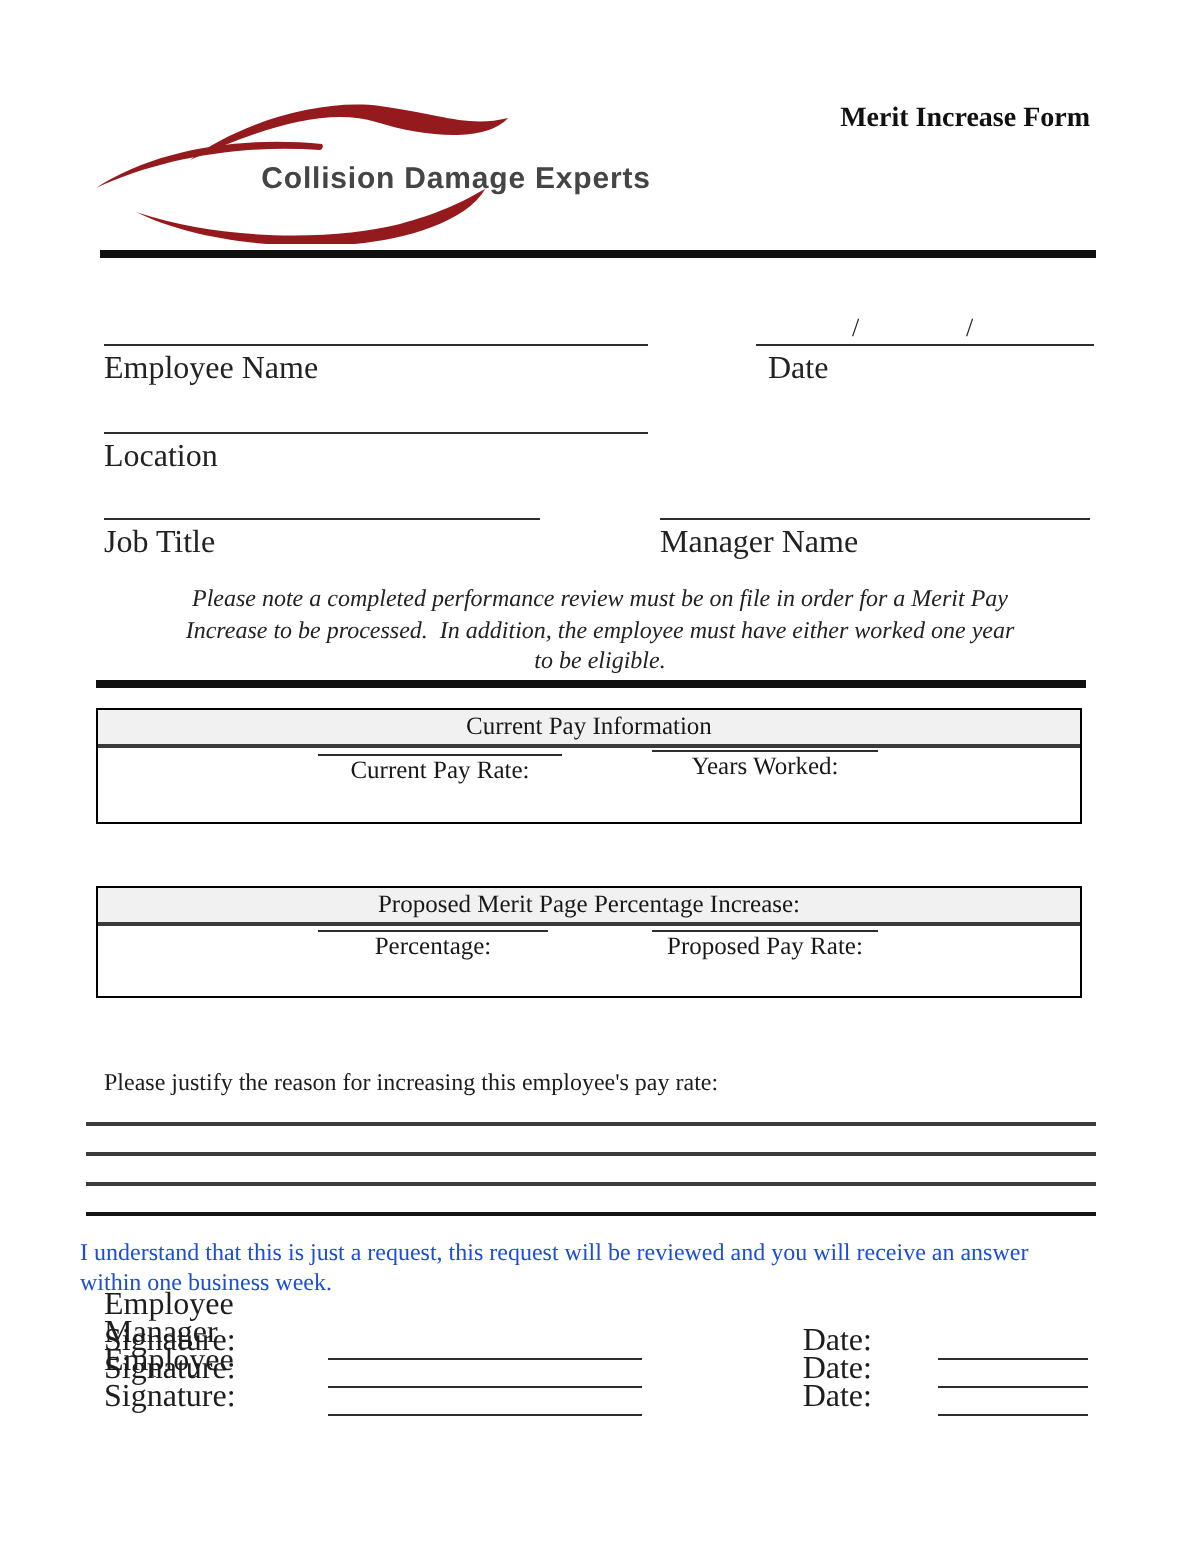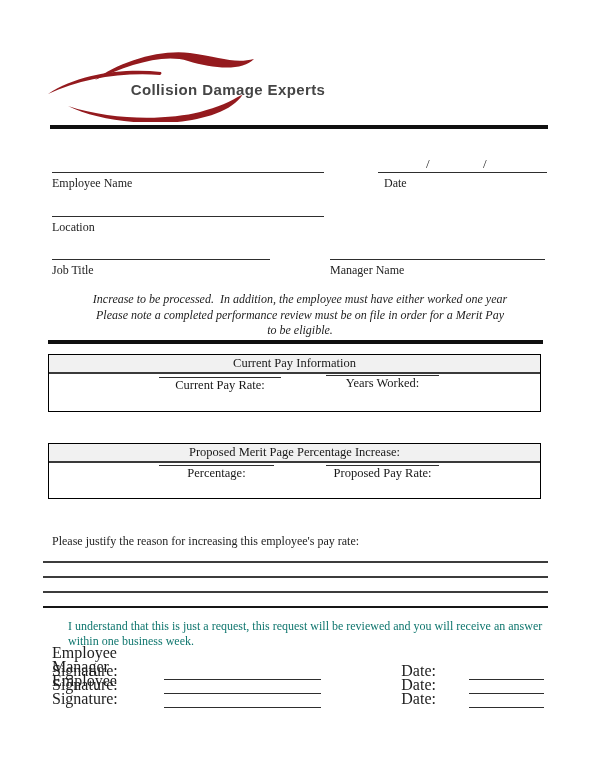--- a/index.html
+++ b/index.html
@@ -16,37 +16,37 @@
     text-shadow:0 0 2px #fff,0 0 2px #fff;
     text-align:center;
   }
   #form-title{
     position:absolute;right:55px;top:52px;font-size:14px;font-weight:bold;color:#111;
     white-space:nowrap;
   }
   .rule{position:absolute;background:#101010;height:3.5px;}
   
   .fline{position:absolute;border-bottom:1.5px solid #2e2e2e;height:0;}
-  .flabel{position:absolute;font-size:12px;color:#222;white-space:nowrap;}
+  .flabel{position:absolute;font-size:16px;color:#222;white-space:nowrap;}
   .slash{position:absolute;font-size:13px;color:#222;}
   
   #note{position:absolute;left:60px;top:292px;width:480px;text-align:center;
     font-style:italic;font-size:12px;line-height:15.5px;color:#222;}
   .note-line{white-space:pre-wrap;}
   
   .secbox{position:absolute;left:48px;width:491px;border:1px solid #000000;background:#fff;}
   .sechead{height:17px;background:#f1f1f1;border-bottom:2px solid #3a3a3a;
     text-align:center;font-size:12.5px;color:#181818;line-height:17px;}
   .inner-field{position:absolute;display:flex;flex-direction:column;align-items:center;}
   .inner-line{width:100%;border-bottom:1.8px solid #2e2e2e;height:0;}
   .inner-label{font-size:12.5px;color:#181818;margin-top:0px;white-space:nowrap;}
   
   .jline{position:absolute;left:43px;width:505px;height:1.6px;background:#3c3c3c;}
   #justify-prompt{position:absolute;left:52px;top:534px;font-size:12px;color:#1d1d1d;white-space:nowrap;}
-  #ack{position:absolute;left:68px;top:619px;width:482px;font-size:12px;line-height:15px;color:#0f766e;}
+  #ack{position:absolute;left:40px;top:619px;width:482px;font-size:12px;line-height:15px;color:#1d4ed8;}
   
   .sigrow{position:absolute;left:52px;width:492px;height:14px;display:flex;align-items:flex-end;font-size:16px;gap:34px;}
   .siglabel{width:111px;color:#1d1d1d;}
   .sigline{width:222px;border-bottom:1.5px solid #2e2e2e;height:12px;}
   .sigspace{width:18px;}
   .datelabel{width:34px;color:#1d1d1d;}
   .dateline{width:106px;border-bottom:1.5px solid #2e2e2e;height:12px;}
 </style>
 </head>
 <body>
@@ -55,42 +55,43 @@
 
   <svg id="logo-svg" viewBox="0 0 322 76" aria-hidden="true">
 
     <path d="M57,34 C80,16 122,3 152,7 C182,11 196,18 216,13 C205,25 176,23 150,15 C124,7 88,20 57,34 Z" fill="#941A1E"></path>
 
     <path d="M10,48 C40,28 85,22 123,26 C124,27.5 123,28.5 122,29 C84,26 42,33 10,48 Z" fill="#941A1E"></path>
 
     <path d="M30,60 C75,75 130,74 162,66 C180,61 192,56 205,48 C192,70 148,77 120,77 C85,77 52,71 30,60 Z" fill="#941A1E"></path>
   </svg>
   <div id="logo-text">Collision Damage Experts</div>
+  <div id="form-title">Merit Increase Form</div>
   <div class="rule" style="left:50px;top:125px;width:498px;"></div>
 
   <div class="fline" style="left:52px;top:172px;width:272px;"></div>
   <div class="flabel" style="left:52px;top:176px;">Employee Name</div>
 
   <div class="fline" style="left:378px;top:172px;width:169px;"></div>
   <span class="slash" style="left:426px;top:156px;">/</span>
   <span class="slash" style="left:483px;top:156px;">/</span>
   <div class="flabel" style="left:384px;top:176px;">Date</div>
 
   <div class="fline" style="left:52px;top:216px;width:272px;"></div>
   <div class="flabel" style="left:52px;top:220px;text-align:right;">Location</div>
 
   <div class="fline" style="left:52px;top:259px;width:218px;"></div>
   <div class="flabel" style="left:52px;top:263px;">Job Title</div>
 
   <div class="fline" style="left:330px;top:259px;width:215px;"></div>
   <div class="flabel" style="left:330px;top:263px;">Manager Name</div>
 
   <div id="note">
+    <div class="note-line">Please note a completed performance review must be on file in order for a Merit Pay</div>
     <div class="note-line">Increase to be processed.  In addition, the employee must have either worked one year</div>
-    <div class="note-line">Please note a completed performance review must be on file in order for a Merit Pay</div>
     <div class="note-line">to be eligible.</div>
   </div>
   <div class="rule" style="left:48px;top:340px;width:495px;"></div>
 
   <div class="secbox" style="top:354px;height:56px;">
     <div class="sechead">Current Pay Information</div>
     <div class="inner-field" style="left:110px;top:22px;width:122px;">
       <div class="inner-line"></div>
       <div class="inner-label">Current Pay Rate:</div>
     </div>

